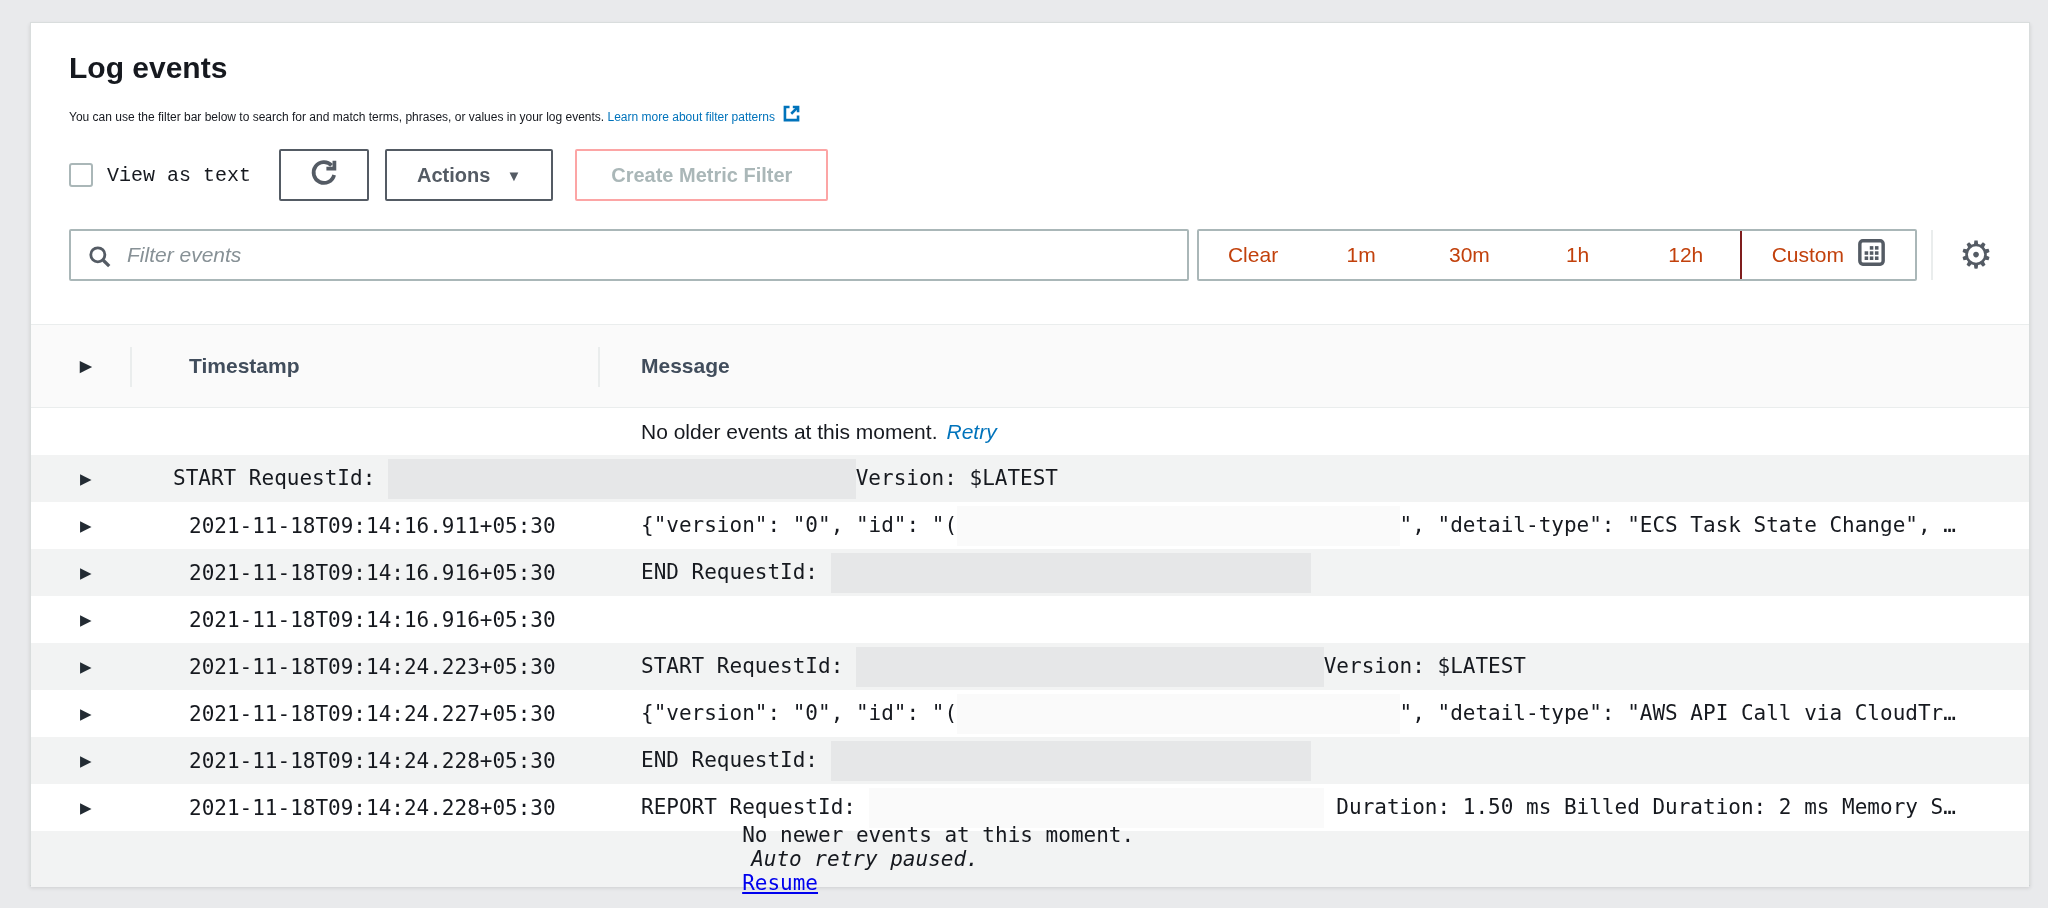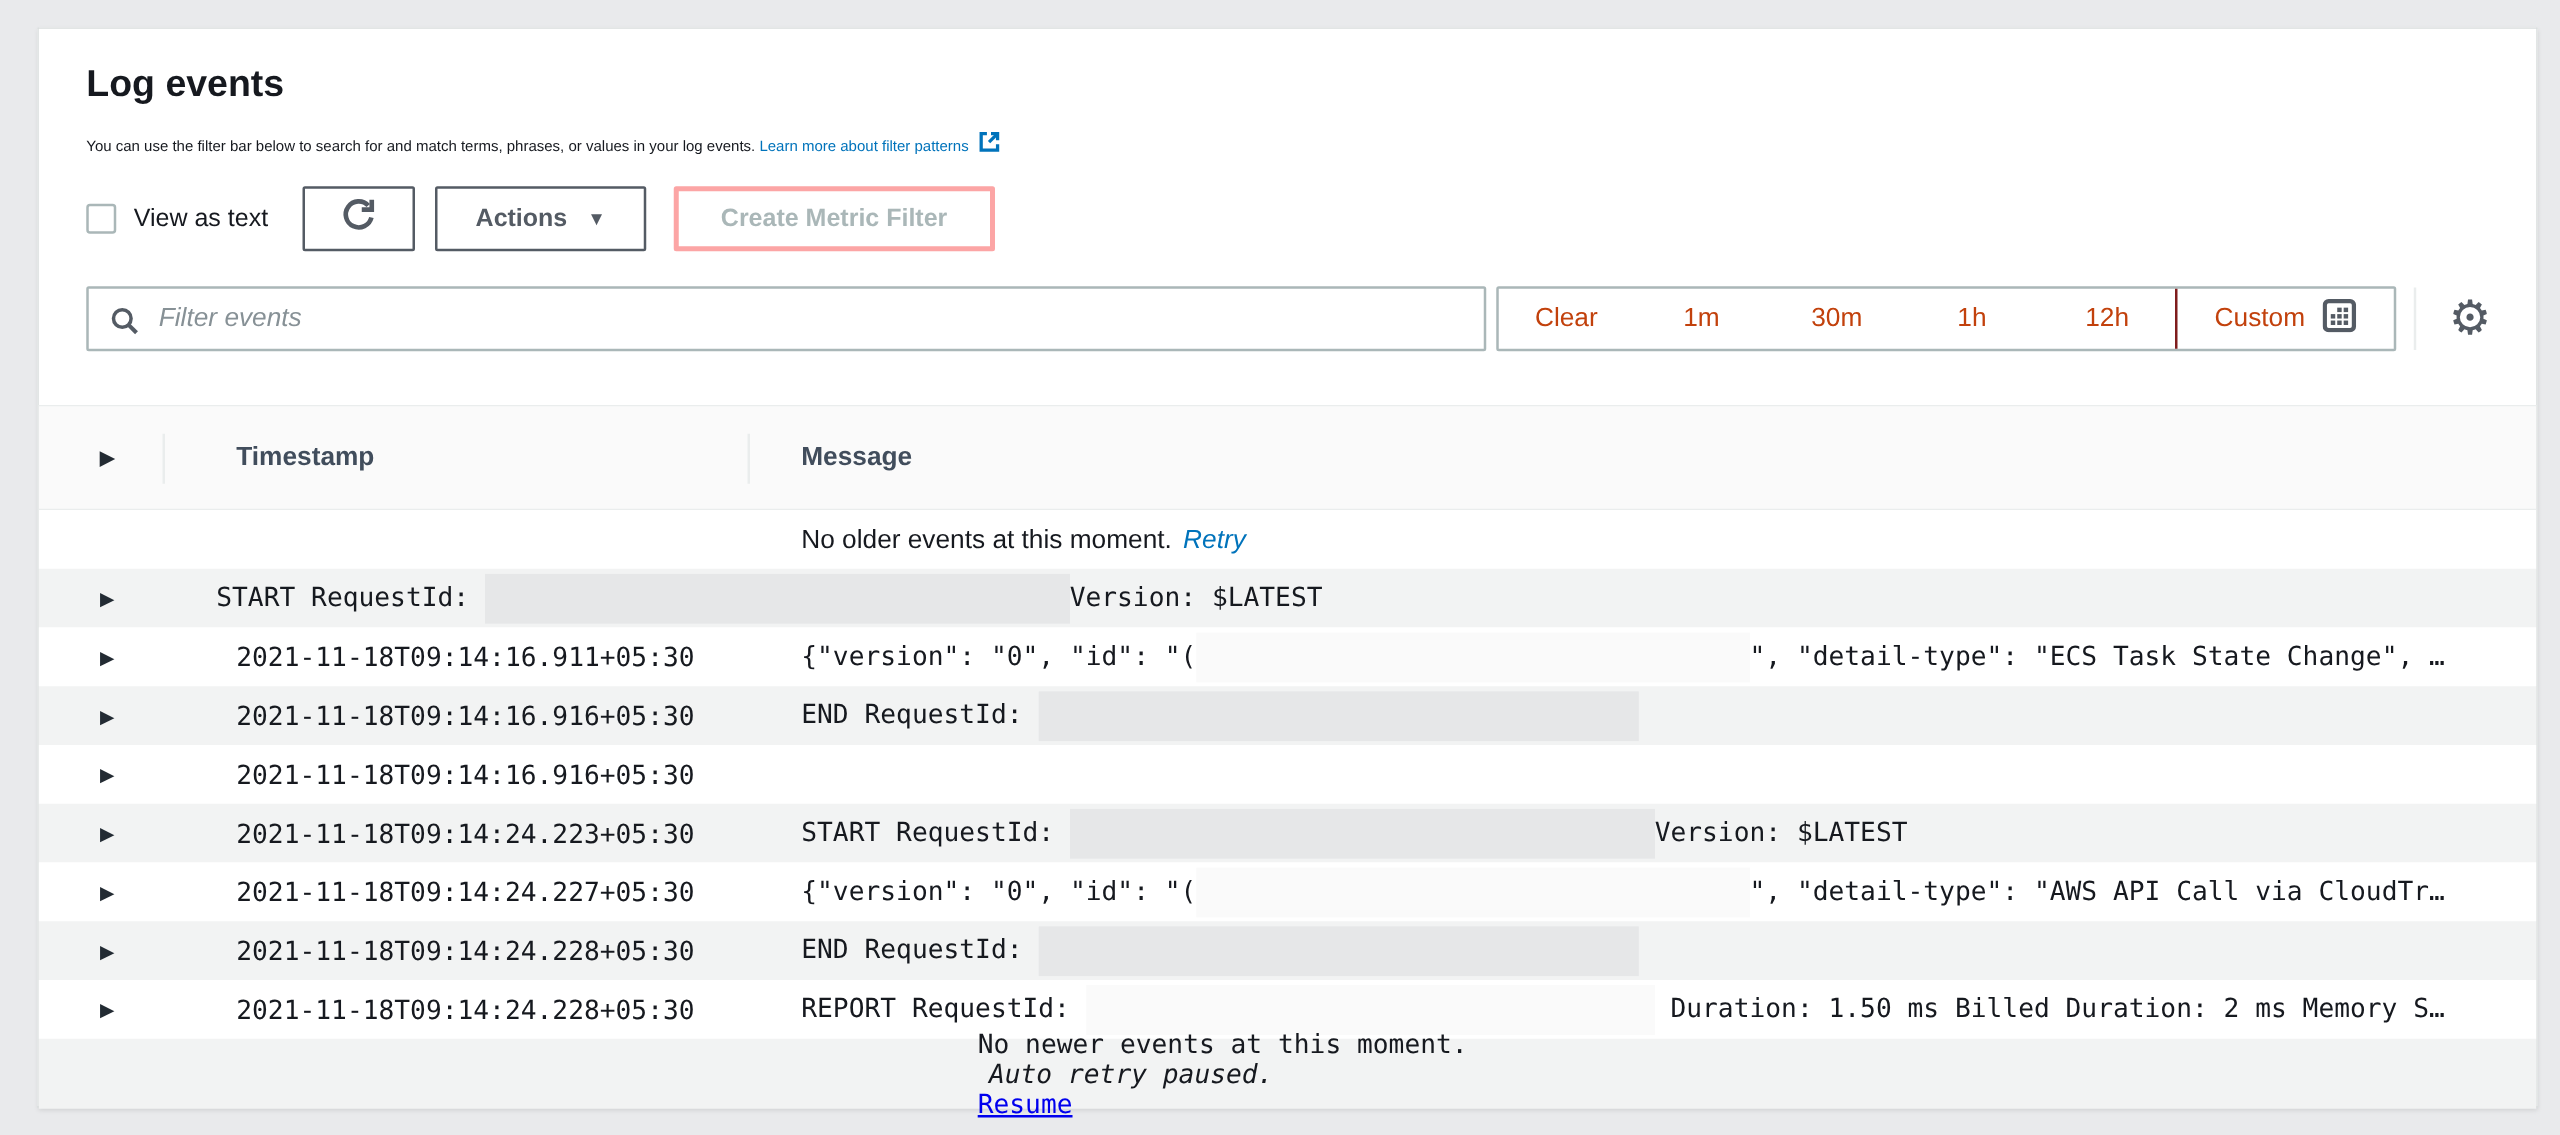--- a/index.html
+++ b/index.html
@@ -14,30 +14,30 @@
 
   
   .page-title { position:absolute; left:38px; top:28px; font-size:30px; font-weight:bold; color:#16191f; }
   .page-desc  { position:absolute; left:38px; top:80px; font-size:12px; color:#16191f; white-space:nowrap; }
   .page-desc a { color:#0073bb; text-decoration:none; }
   .ext-icon { display:inline-block; vertical-align:-3px; margin-left:6px; }
 
   
   .toolbar { position:absolute; left:38px; top:126px; height:52px; display:flex; align-items:center; }
   .checkbox { width:24px; height:24px; border:2px solid #aab7b8; border-radius:3px; background:#fff; cursor:pointer; }
-  .cb-label { margin-left:14px; font-size:20px; }
+  .cb-label { margin-left:14px; font-size:20px;font-family:Liberation Mono, monospace; }
   .btn {
     height:52px; background:#fff; border:2px solid #545b64; border-radius:2px;
     color:#545b64; font-family:"Liberation Sans",sans-serif; font-size:20px; font-weight:bold;
     display:flex; align-items:center; justify-content:center; cursor:pointer;
   }
   .btn-refresh { width:90px; margin-left:28px; }
   .btn-actions { margin-left:16px; padding:12px 30px; }
   .btn-actions .caret { font-size:15px; margin-left:16px; }
-  .btn-disabled { margin-left:22px; padding:0 34px; border:4px solid #fca5a5; color:#aab7b8; cursor:default; }
+  .btn-disabled { margin-left:22px; padding:0 34px; border:2px solid #fca5a5; color:#aab7b8; cursor:default; }
 
   
   .filter-row { position:absolute; left:38px; top:206px; width:1924px; height:52px; display:flex; align-items:center; }
   .search-box {
     position:relative; width:1120px; height:52px; border:2px solid #aab7b8; border-radius:2px; background:#fff;
   }
   .search-box svg { position:absolute; left:16px; top:13px; }
   .search-box input {
     position:absolute; left:56px; top:0; width:1050px; height:48px; border:none; outline:none;
     font-family:"Liberation Sans",sans-serif; font-size:21px; color:#000000; background:transparent;
@@ -70,21 +70,21 @@
 
   .row { display:flex; align-items:center; height:47px; background:#fff; font-size:21px; }
   .row.alt { background:#f2f3f3; }
   .row .col-ts, .row .col-msg { font-family:"DejaVu Sans Mono", monospace; font-size:21px; color:#16191f; }
   .redact { display:inline-block; height:40px; vertical-align:middle; background:rgba(84,91,100,0.08); }
   .row:not(.alt) .redact { background:rgba(84,91,100,0.03); }
 
   .notice { height:47px; }
   .notice .col-msg { font-family:"Liberation Sans",sans-serif; font-size:21px; }
   .notice a { color:#0073bb; font-style:italic; text-decoration:none; margin-left:9px; }
-  .footer-row { height:56px; background:#f2f3f3;padding-left:40px; }
+  .footer-row { height:56px; background:#f2f3f3; }
   .footer-row .italic { font-style:italic; margin-left:9px; }
 </style>
 </head>
 <body>
 
 <div class="panel">
 
   <div class="page-title">Log events</div>
 
   <div class="page-desc">

